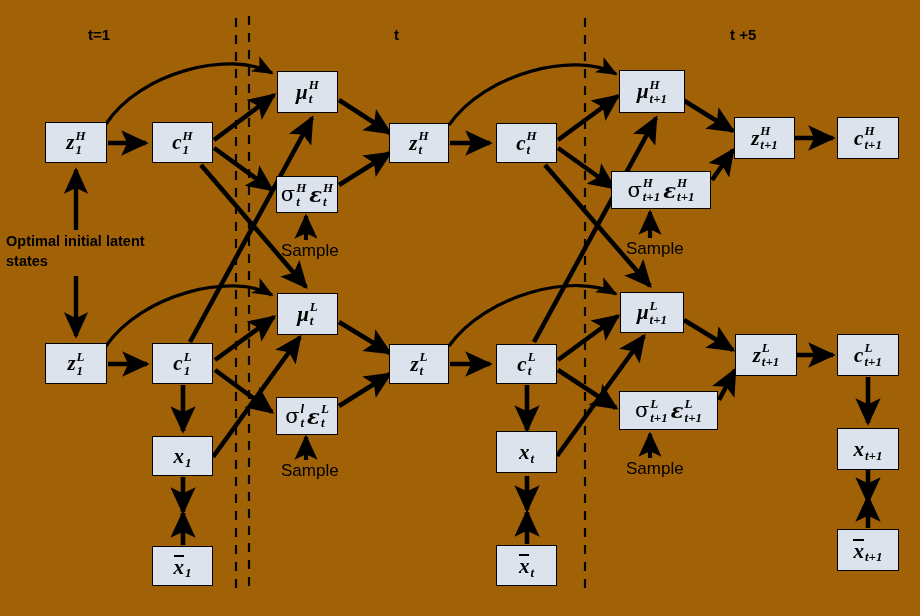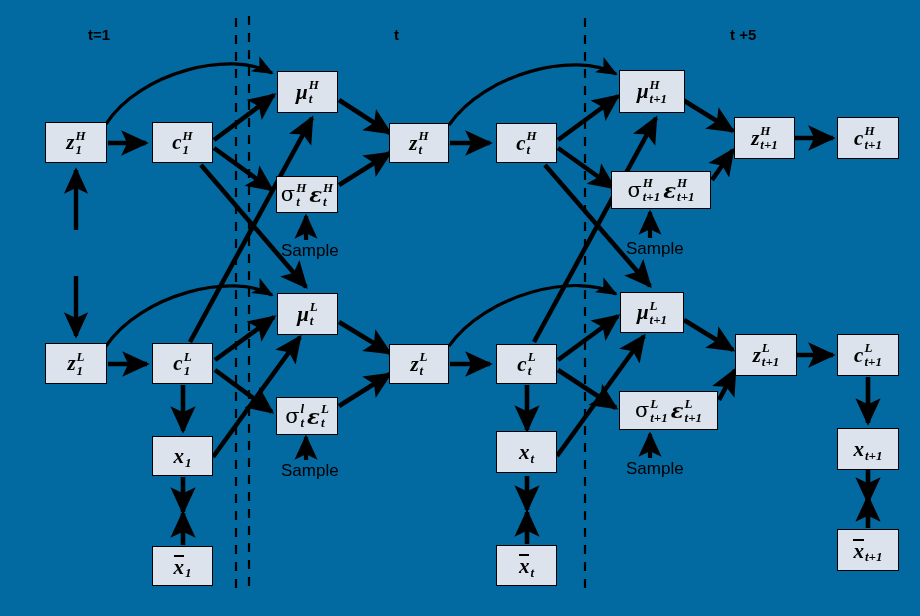--- a/index.html
+++ b/index.html
@@ -7,21 +7,21 @@
     padding: 0;
     background: #ffffff;
   }
   body {
     font-family: "Liberation Sans", sans-serif;
   }
   #canvas {
     position: relative;
     width: 920px;
     height: 616px;
-    background: #0369a1;
+    background: #a16207;
     overflow: hidden;
   }
   svg#wires {
     position: absolute;
     left: 0;
     top: 0;
     width: 920px;
     height: 616px;
   }
   .node {
@@ -182,20 +182,22 @@
       <line x1="868" y1="470" x2="868" y2="502" stroke-width="4.6" marker-end="url(#ah)"></line>
       <line x1="868" y1="528" x2="868" y2="497" stroke-width="4.6" marker-end="url(#ah)"></line>
     </g>
   </svg>
 
   <div class="plainlabel time-label" style="left:88px; top:26px;">t=1</div>
   <div class="plainlabel time-label" style="left:394px; top:26px;">t</div>
   <div class="plainlabel time-label" style="left:730px; top:26px;">t +5</div>
 
   <div class="plainlabel caption-label" style="left:6px; top:232px; width:190px;">
+    <div>Optimal initial latent</div>
+    <div>states</div>
   </div>
 
   <div class="plainlabel sample-label" style="left:281px; top:241px;">Sample</div>
   <div class="plainlabel sample-label" style="left:281px; top:461px;">Sample</div>
   <div class="plainlabel sample-label" style="left:626px; top:239px;">Sample</div>
   <div class="plainlabel sample-label" style="left:626px; top:459px;">Sample</div>
 
   <div class="node" style="left:45px; top:122px; width:62px; height:41px;">
       <span class="base ">z</span>
       <span class="sb">

